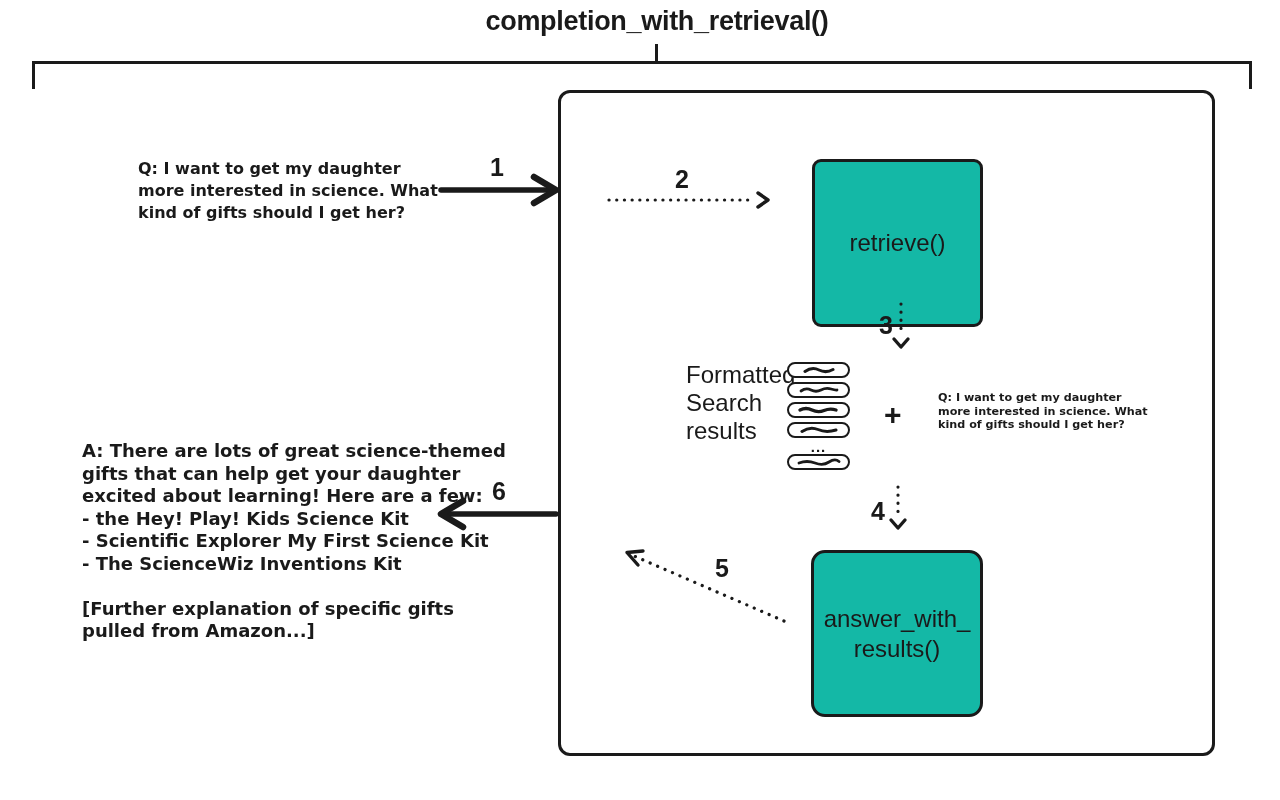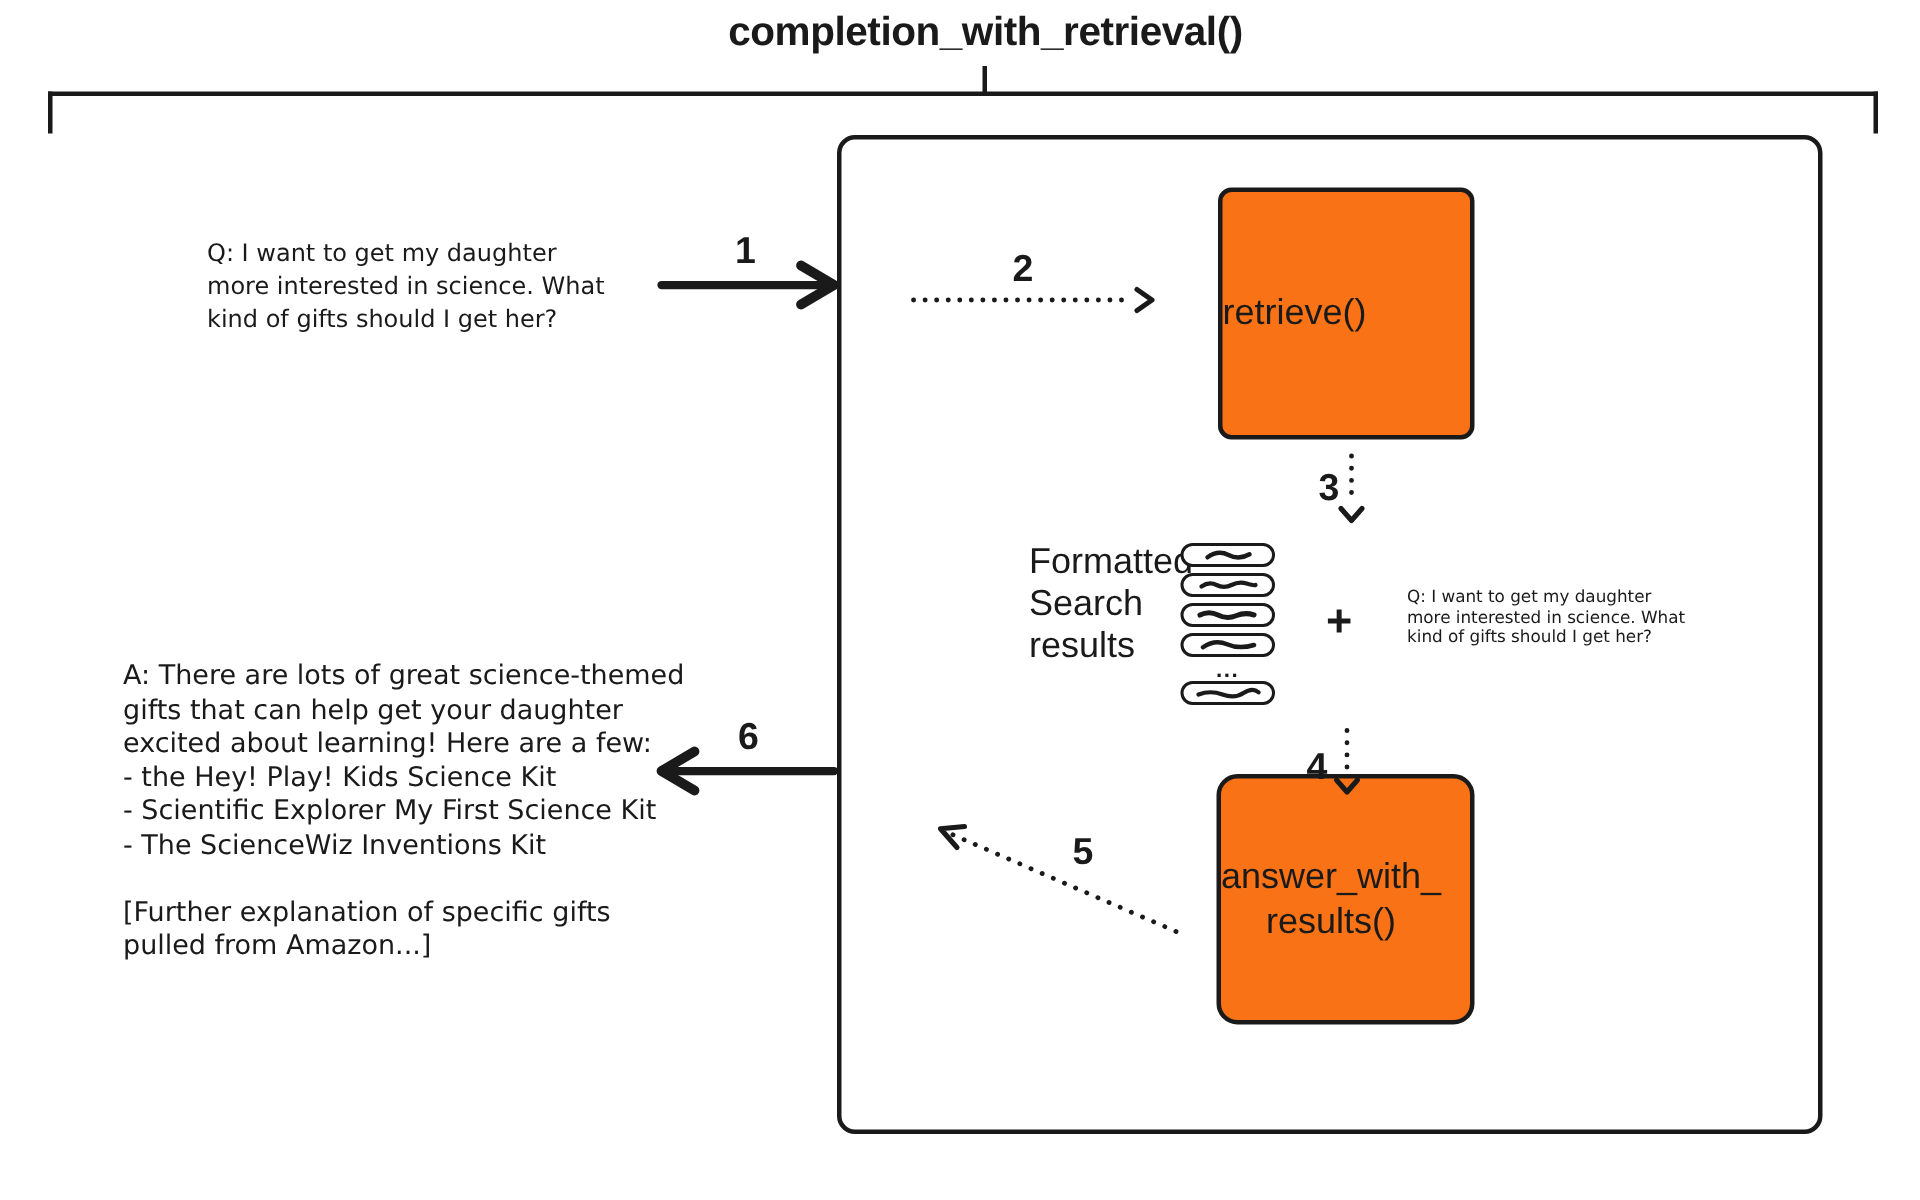--- a/index.html
+++ b/index.html
@@ -9,36 +9,36 @@
   }
   .abs{position:absolute;}
   
   .title{
     top:6px;left:657px;transform:translateX(-50%);
     font-size:27px;font-weight:700;letter-spacing:-0.3px;white-space:nowrap;
   }
   .line{background:#1a1a1a;}
   
   .hand{
-    font-family:"DejaVu Sans",sans-serif;font-weight:400;
+    font-family:"DejaVu Sans",sans-serif;font-weight:700;
     white-space:pre-line;
   }
   .qtext{left:138px;top:158px;font-size:16px;line-height:22px;}
   .atext{left:82px;top:440px;font-size:18px;line-height:22.5px;}
   .ctxq{left:938px;top:391px;font-size:11.2px;line-height:13.5px;}
   
   .bigbox{
     left:558px;top:90px;width:651px;height:660px;
     border:3.5px solid #1a1a1a;border-radius:12px;background:#ffffff;
   }
   
   .fnbox{
-    border:3px solid #1a1a1a;border-radius:9px;background:#f97316;
-    display:flex;align-items:center;text-align:center;
-    font-size:24px;font-weight:400;line-height:30px;white-space:pre-line;
+    border:3px solid #1a1a1a;border-radius:9px;background:#14b8a6;
+    display:flex;align-items:center;justify-content:center;text-align:center;
+    font-size:24px;font-weight:400;line-height:30px;white-space:pre-line;margin-top:34px;
   }
   .retrievebox{left:812px;top:125px;width:165px;height:162px;}
   .answerbox{left:811px;top:516px;width:166px;height:161px;border-radius:14px;}
   
   .fmtlabel{left:686px;top:361px;font-size:24px;font-weight:500;line-height:28px;white-space:pre-line;}
   .pills{left:787px;top:362px;display:flex;flex-direction:column;align-items:center;}
   .pill{
     width:59px;height:12px;border:2.6px solid #1a1a1a;border-radius:8px;
     margin-bottom:4px;display:flex;align-items:center;justify-content:center;background:#fff;
   }

